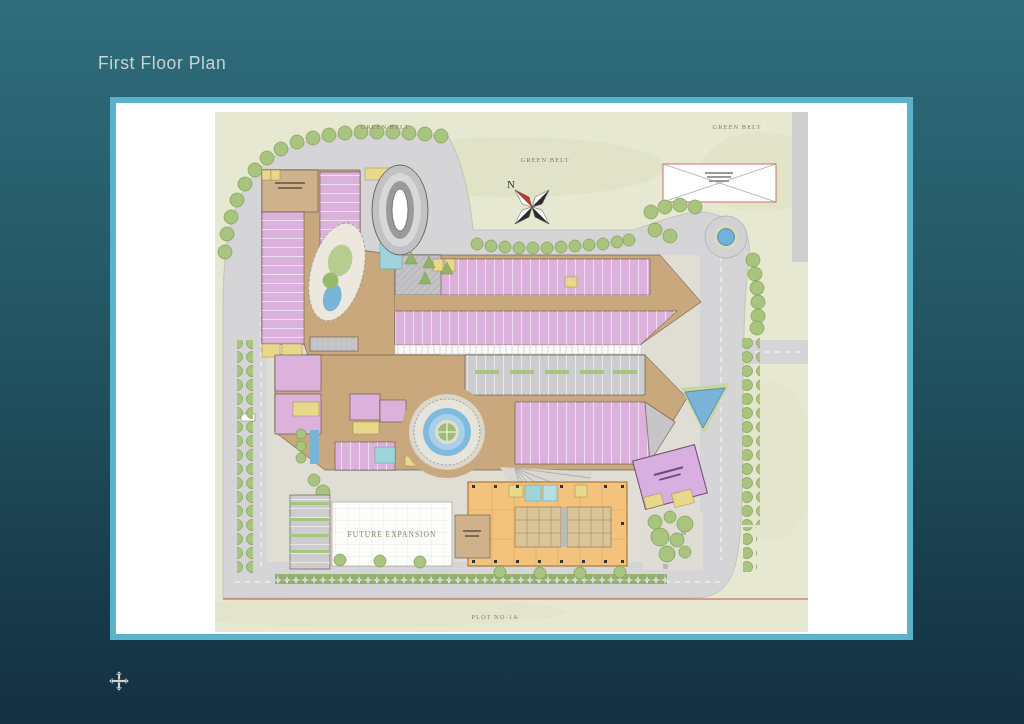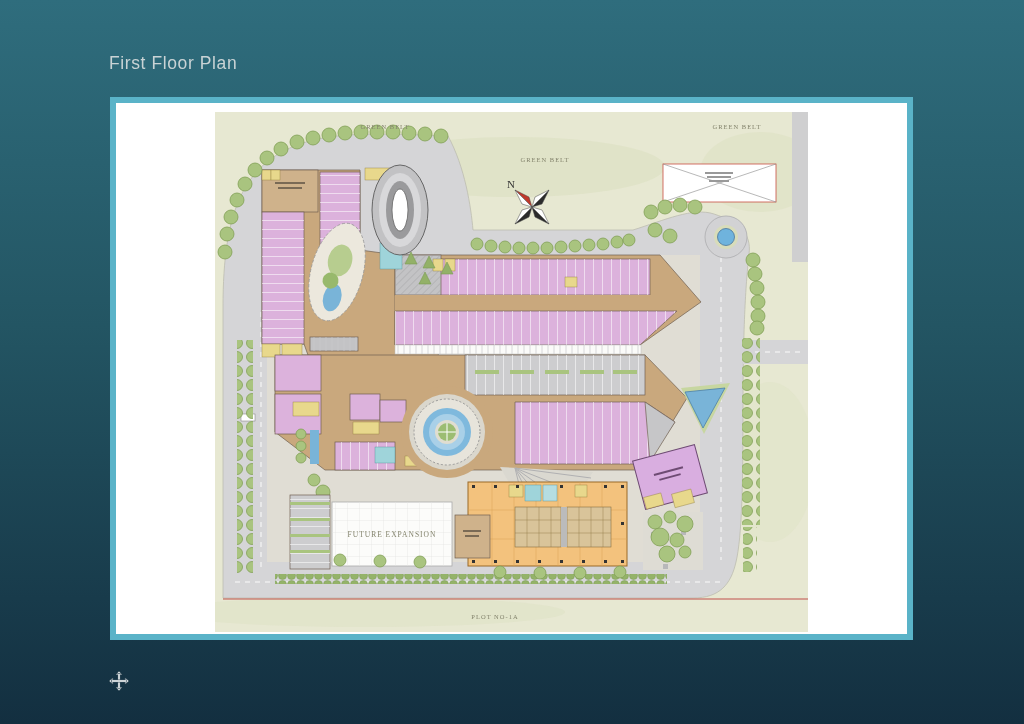--- a/index.html
+++ b/index.html
@@ -2,21 +2,21 @@
 <html><head>
 <meta charset="utf-8">
 <style>
   html,body{margin:0;padding:0;}
   body{
     width:1024px;height:724px;overflow:hidden;position:relative;
     background:linear-gradient(180deg,#2f6d7d 0%,#235563 45%,#132f40 100%);
     font-family:"Liberation Sans",sans-serif;
   }
   .page-title{
-    position:absolute;left:109px;top:53px;margin:0;
+    position:absolute;left:98px;top:53px;margin:0;
     font-size:17.5px;font-weight:300;letter-spacing:.6px;color:#c9d3d5;
   }
   .plan-card{
     position:absolute;left:110px;top:97px;width:791px;height:531px;
     background:#ffffff;border:6px solid #5ab3c8;
   }
   .plan-wrap{position:absolute;left:99px;top:9px;width:593px;height:520px;}
   svg.plan{width:100%;height:100%;display:block;}
   .maptext{font-family:"Liberation Serif",serif;fill:#83836c;}
   .tree{fill:#a9c47f;stroke:#81a055;stroke-width:.8;}

